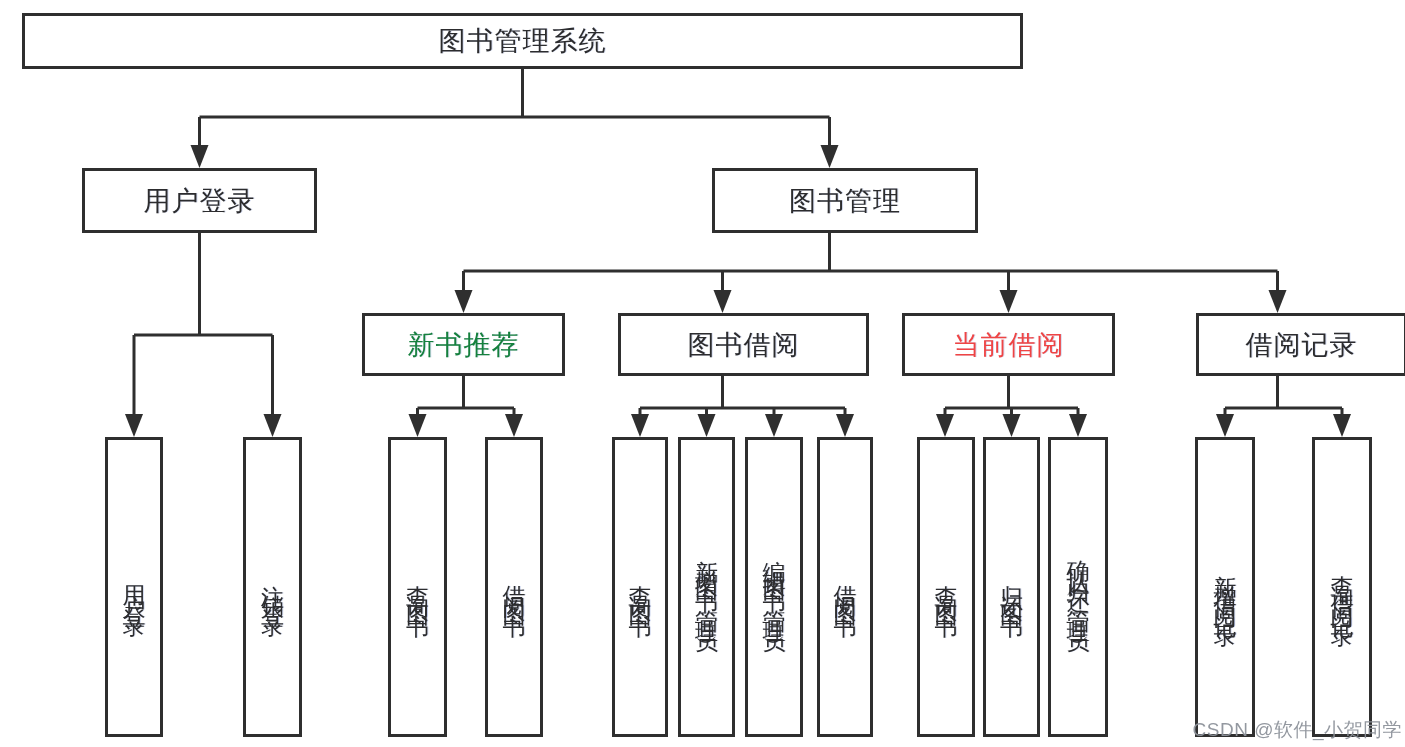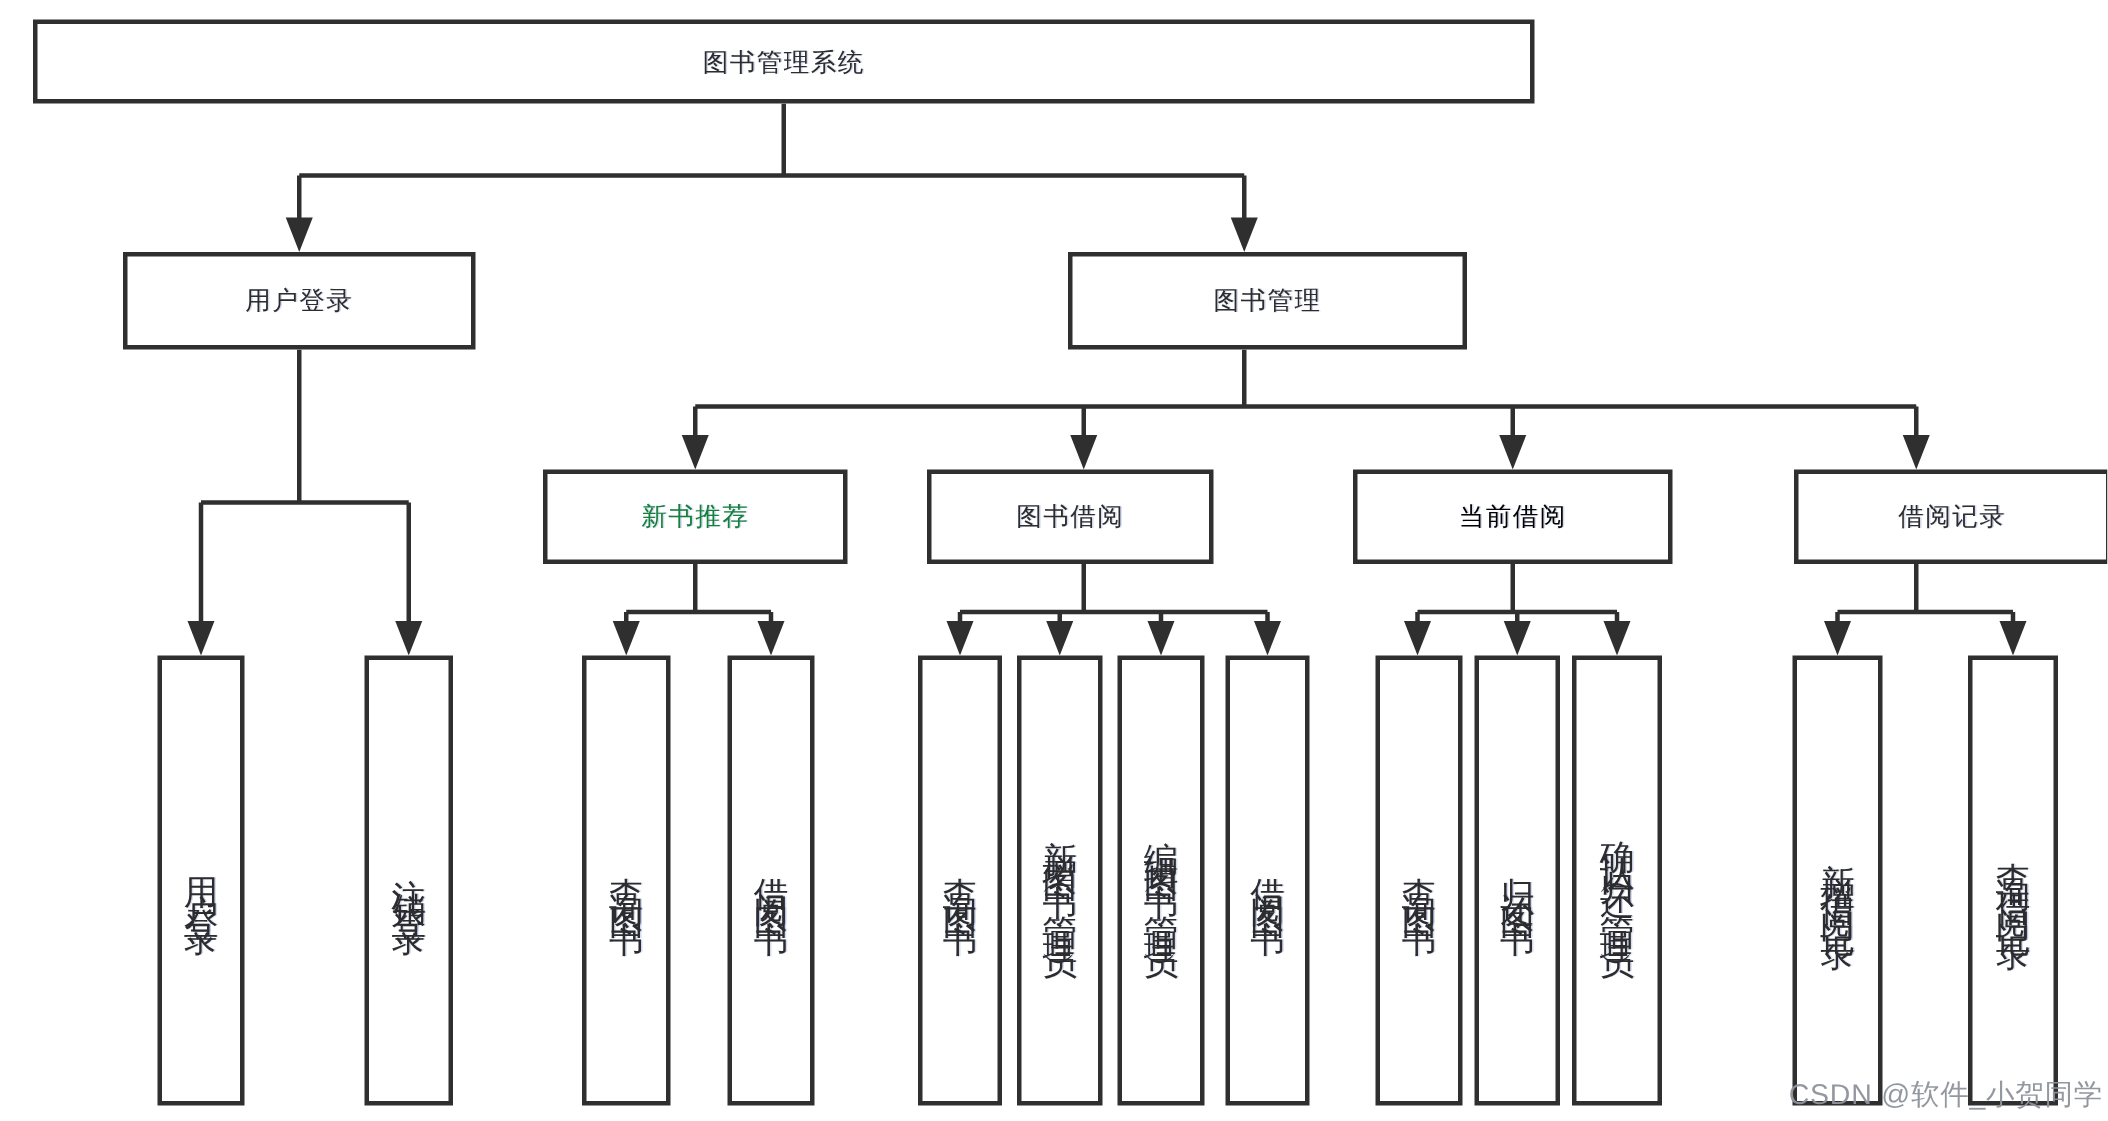--- a/index.html
+++ b/index.html
@@ -15,21 +15,21 @@
     position:absolute;
     box-sizing:border-box;
     background:#ffffff;
     border:3px solid #2f2f2f;
     display:flex;
     align-items:center;
     justify-content:center;
     color:#2c2c2e;
   }
   .node .htext{
-    font-size:17px;
+    font-size:27px;
     letter-spacing:1px;
     white-space:nowrap;
     text-shadow:1px 0 0 rgba(90,120,200,0.25);
   }
   .node .vtext{
     writing-mode:vertical-rl;
     text-orientation:mixed;
     font-size:23px;
     letter-spacing:10px;
     line-height:1;
@@ -112,25 +112,25 @@
       </div>
       <div class="node" style="left: 82px; top: 168px; width: 235px; height: 65px; border-color: rgb(47, 47, 47);">
         <span class="htext" style="color: rgb(44, 44, 46);">用户登录</span>
       </div>
       <div class="node" style="left: 712px; top: 168px; width: 266px; height: 65px; border-color: rgb(47, 47, 47);">
         <span class="htext" style="color: rgb(44, 44, 46);">图书管理</span>
       </div>
       <div class="node" style="left: 362px; top: 313px; width: 203px; height: 63px; border-color: rgb(47, 47, 47);">
         <span class="htext" style="color: #15803d;">新书推荐</span>
       </div>
-      <div class="node" style="left: 618px; top: 313px; width: 191px; height: 63px; border-color: rgb(47, 47, 47);">
+      <div class="node" style="left: 618px; top: 313px; width: 251px; height: 63px; border-color: rgb(47, 47, 47);">
         <span class="htext" style="color: rgb(44, 44, 46);">图书借阅</span>
       </div>
       <div class="node" style="left: 902px; top: 313px; width: 213px; height: 63px; border-color: rgb(47, 47, 47);">
-        <span class="htext" style="color: #000000;">当前借阅</span>
+        <span class="htext" style="color: #ef4444;">当前借阅</span>
       </div>
       <div class="node" style="left: 1196px; top: 313px; width: 211px; height: 63px; border-color: rgb(47, 47, 47);">
         <span class="htext" style="color: rgb(44, 44, 46);">借阅记录</span>
       </div>
       <div class="node" style="left: 105px; top: 437px; width: 58px; height: 300px; border-color: rgb(47, 47, 47);">
         <span class="vtext" style="color: rgb(44, 44, 46);">用户登录</span>
       </div>
       <div class="node" style="left: 243px; top: 437px; width: 59px; height: 300px; border-color: rgb(47, 47, 47);">
         <span class="vtext" style="color: rgb(44, 44, 46);">注销登录</span>
       </div>

